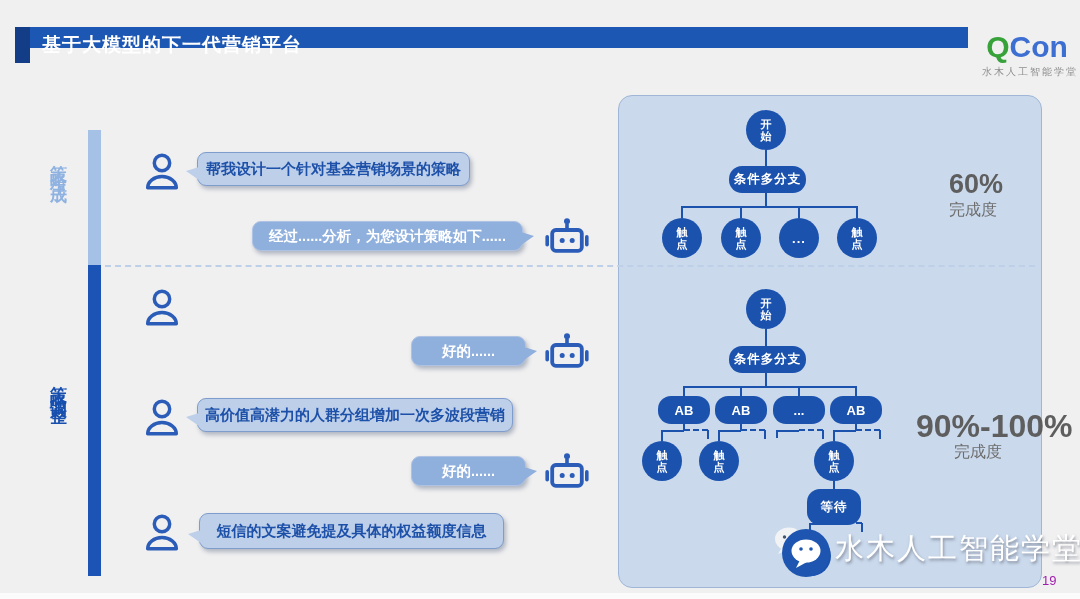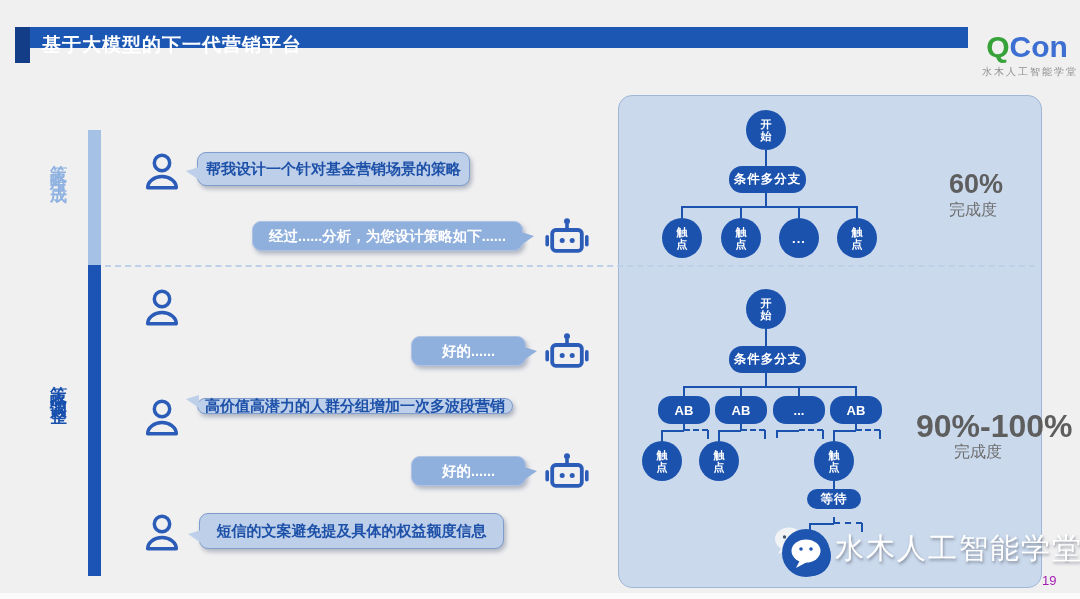--- a/index.html
+++ b/index.html
@@ -48,21 +48,21 @@
     background:#cad9ec;border:1.5px solid #9fb6d7;border-radius:14px;z-index:1;}
   .node-circle{position:absolute;width:40px;height:40px;border-radius:50%;background:#1b52ae;
     display:flex;align-items:center;justify-content:center;color:#fff;}
   .node-circle .stack{display:block;width:14px;word-break:break-all;text-align:center;
     font-size:11px;line-height:12.5px;font-weight:bold;}
   .node-circle .dots{font-size:13px;font-weight:bold;letter-spacing:1px;}
   .node-box{position:absolute;background:#1b52ae;border-radius:13px;color:#fff;
     display:flex;align-items:center;justify-content:center;font-weight:bold;}
   .nb-branch{width:77px;height:27px;font-size:12.5px;letter-spacing:1px;}
   .nb-ab{width:52px;height:28px;font-size:13px;}
-  .nb-wait{width:54px;height:20px;font-size:12.5px;letter-spacing:1px;}
+  .nb-wait{width:54px;height:36px;font-size:12.5px;letter-spacing:1px;}
   .hl{position:absolute;height:2px;background:#1b52ae;}
   .vl{position:absolute;width:2px;background:#1b52ae;}
   .hd{position:absolute;height:0;border-top:2px dashed #1b52ae;}
   .vd{position:absolute;width:0;border-left:2px dashed #1b52ae;}
   .completion{position:absolute;color:#5e5e5e;}
   .completion .val{font-size:27px;font-weight:700;line-height:32px;}
   .completion .lab{font-size:16px;color:#6d6d6d;}
   .completion.bottom{text-align:center;}
   .completion.bottom .val{font-size:32px;}
   
@@ -122,21 +122,21 @@
     <circle cx="9.6" cy="12.2" r="1.25" fill="#2a5cb8"></circle>
     <circle cx="14.6" cy="12.2" r="1.25" fill="#2a5cb8"></circle>
     <line x1="2.1" y1="10.4" x2="2.1" y2="14.4" stroke="#2a5cb8" stroke-width="1.8" stroke-linecap="round"></line>
     <line x1="21.9" y1="10.4" x2="21.9" y2="14.4" stroke="#2a5cb8" stroke-width="1.8" stroke-linecap="round"></line>
   </svg>
 
   <svg class="avatar" style="left:140px;top:396px;" viewBox="0 0 24 24">
     <circle cx="12" cy="7.1" r="4.2" fill="none" stroke="#2a5cb8" stroke-width="1.9"></circle>
     <path d="M4.2 20.6 a7.8 6.1 0 0 1 15.6 0 Z" fill="none" stroke="#2a5cb8" stroke-width="1.9" stroke-linejoin="round"></path>
   </svg>
-  <div class="bubble ubub" style="left:197px;top:398px;width:316px;height:16px;">高价值高潜力的人群分组增加一次多波段营销</div>
+  <div class="bubble ubub" style="left:197px;top:398px;width:316px;height:34px;">高价值高潜力的人群分组增加一次多波段营销</div>
 
   <div class="bubble bbub" style="left:411px;top:456px;width:115px;height:30px;">好的......</div>
   <svg class="robot" style="left:543px;top:451px;" viewBox="0 0 24 21">
     <circle cx="12" cy="2.6" r="1.5" fill="#2a5cb8"></circle>
     <line x1="12" y1="4" x2="12" y2="7" stroke="#2a5cb8" stroke-width="1.8"></line>
     <rect x="4.6" y="7" width="14.8" height="10.4" rx="1.8" fill="none" stroke="#2a5cb8" stroke-width="1.9"></rect>
     <circle cx="9.6" cy="12.2" r="1.25" fill="#2a5cb8"></circle>
     <circle cx="14.6" cy="12.2" r="1.25" fill="#2a5cb8"></circle>
     <line x1="2.1" y1="10.4" x2="2.1" y2="14.4" stroke="#2a5cb8" stroke-width="1.8" stroke-linecap="round"></line>
     <line x1="21.9" y1="10.4" x2="21.9" y2="14.4" stroke="#2a5cb8" stroke-width="1.8" stroke-linecap="round"></line>

